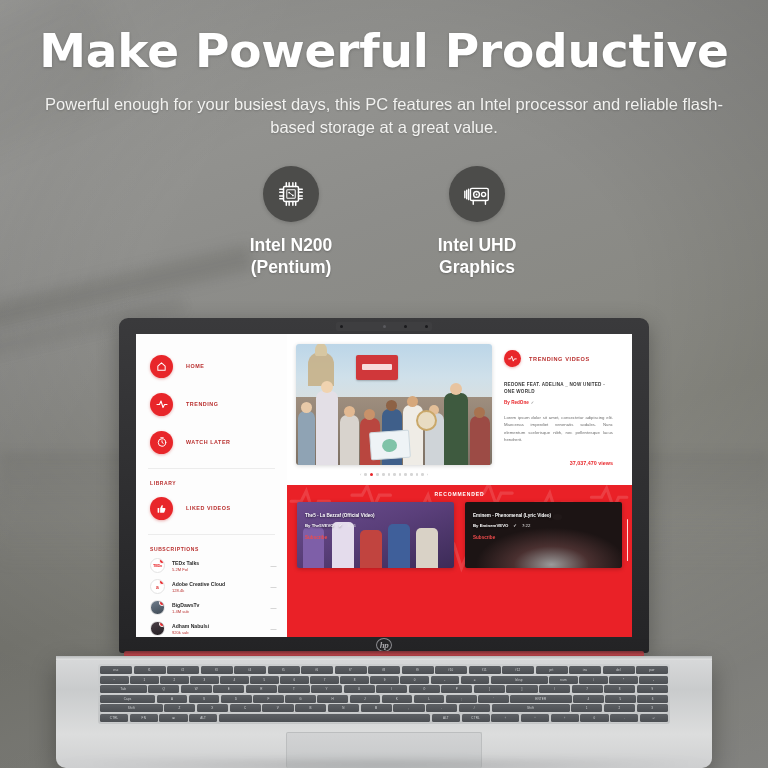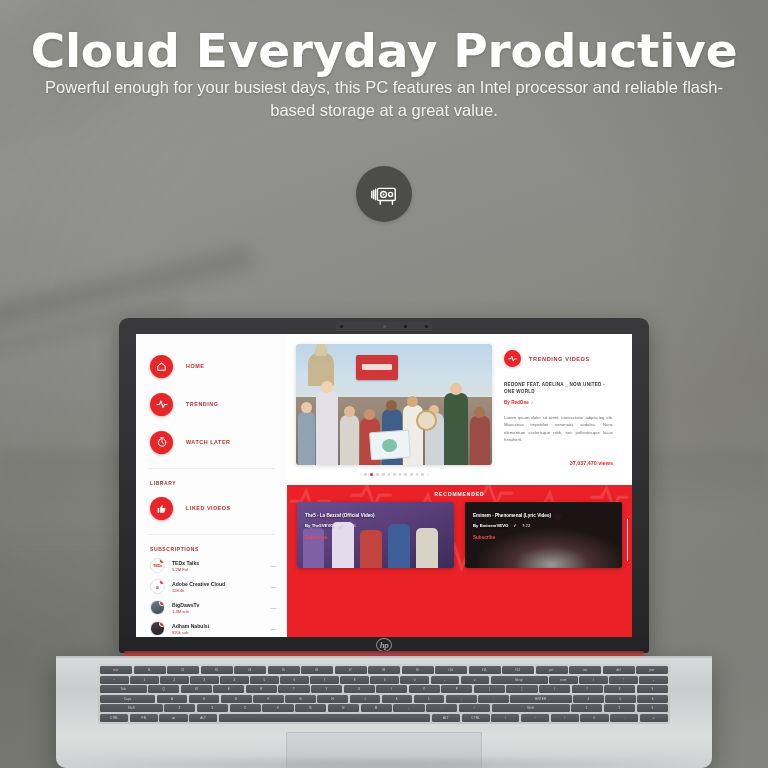--- a/index.html
+++ b/index.html
@@ -36,21 +36,21 @@
   }
 
   
   #hero { position:absolute; left:0; right:0; top:26px; text-align:center; z-index:5; }
   #headline {
     font-size:47px; font-weight:bold; color:#ffffff; letter-spacing:-0.2px;
     line-height:1.06; text-shadow:0 1px 3px rgba(0,0,0,0.22);
     font-family:"DejaVu Sans", sans-serif;
   }
   #subline {
-    font-size:16.5px; color:#f2f2f0; line-height:1.42;
+    margin-top:17px; font-size:16.5px; color:#f2f2f0; line-height:1.42;
     text-shadow:0 1px 2px rgba(0,0,0,0.2); padding:0 42px;
   }
 
   
   #specs {
     position:absolute; left:0; right:0; top:166px; z-index:5;
     display:flex; justify-content:center; align-items:flex-start; gap:46px;
   }
   .spec { width:140px; text-align:center; }
   .spec-circle {
@@ -278,38 +278,55 @@
 
 <div id="wall">
   <div class="band" id="band3"></div>
   <div class="band" id="band1"></div>
   <div class="band" id="band2"></div>
   <div id="floorline"></div>
   <div id="vignette"></div>
 </div>
 
 <div id="hero">
-  <div id="headline">Cloud Everyday Productive</div>
+  <div id="headline">Make Powerful Productive</div>
   <div id="subline">Powerful enough for your busiest days, this PC features an Intel processor and reliable flash-based storage at a great value.</div>
 </div>
 
 <div id="specs">
 
+  <div class="spec">
+    <div class="spec-circle">
+      <svg width="30" height="30" viewBox="0 0 32 32" fill="none" stroke="#fff" stroke-width="1.6">
+        <rect x="8" y="8" width="16" height="16" rx="1.5"></rect>
+        <rect x="11.5" y="11.5" width="9" height="9" rx="0.8" stroke-width="1.1"></rect>
+        <circle cx="14" cy="14.5" r="1" fill="#fff" stroke="none"></circle>
+        <circle cx="18" cy="17.5" r="1" fill="#fff" stroke="none"></circle>
+        <path d="M14 14.5 L18 17.5" stroke-width="0.9"></path>
+        <path d="M11 4v4M14 4v4M18 4v4M21 4v4" stroke-linecap="round"></path>
+        <path d="M11 24v4M14 24v4M18 24v4M21 24v4" stroke-linecap="round"></path>
+        <path d="M4 11h4M4 14h4M4 18h4M4 21h4" stroke-linecap="round"></path>
+        <path d="M24 11h4M24 14h4M24 18h4M24 21h4" stroke-linecap="round"></path>
+      </svg>
+    </div>
+    <div class="spec-label">Intel N200<br>(Pentium)</div>
+  </div>
 
   <div class="spec">
     <div class="spec-circle">
       <svg width="30" height="30" viewBox="0 0 32 32" fill="none" stroke="#fff" stroke-width="1.5">
         <rect x="9" y="10" width="19" height="13" rx="1.5"></rect>
         <circle cx="15.5" cy="16.5" r="3.1"></circle>
         <circle cx="15.5" cy="16.5" r="1" fill="#fff" stroke="none"></circle>
         <circle cx="23" cy="16.5" r="2.2"></circle>
         <path d="M7 11v11M5 12v9M3 13v7" stroke-linecap="round"></path>
         <path d="M12 23v4M25 23v4" stroke-linecap="round"></path>
       </svg>
     </div>
+    <div class="spec-label">Intel UHD<br>Graphics</div>
   </div>
 
 
 </div>
 
 <div id="laptop">
 
   <div id="lid">
     <div id="webcam">
       <span class="dot" style="left:4px"></span>

